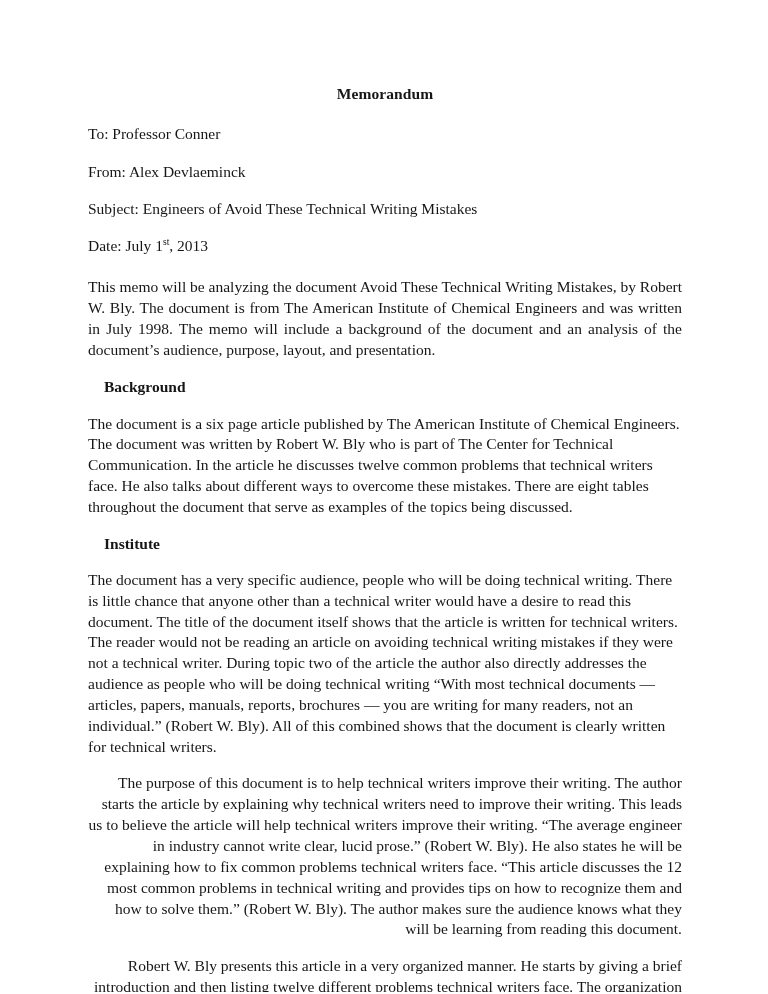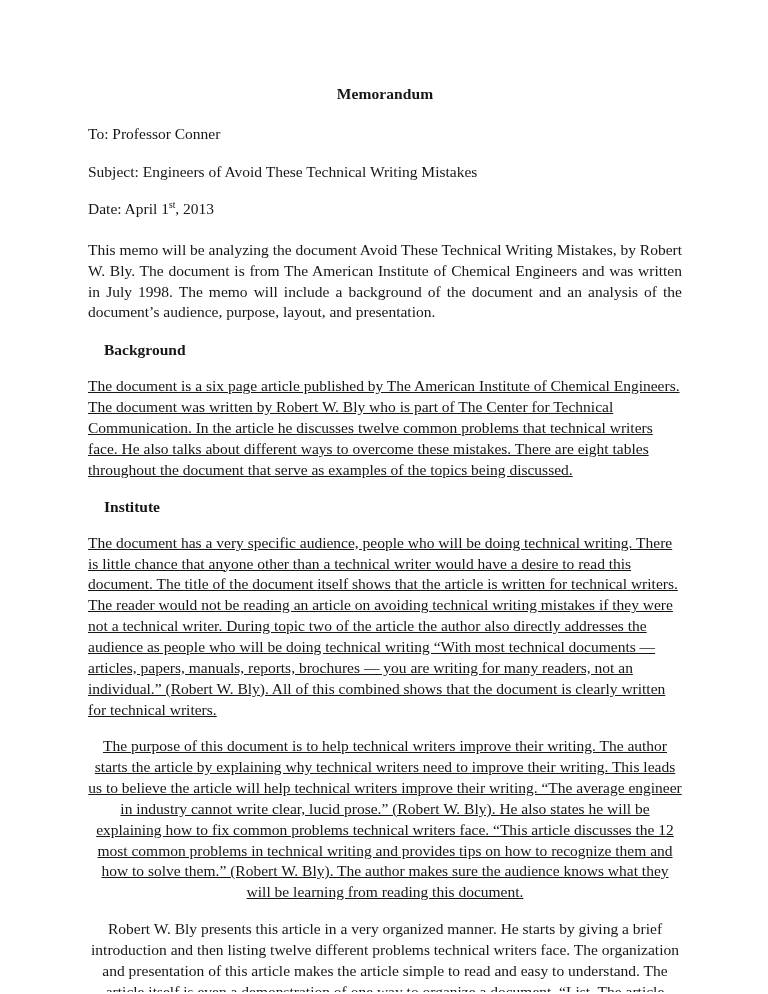--- a/index.html
+++ b/index.html
@@ -46,21 +46,21 @@
   sup {
     font-size: 0.62em;
     vertical-align: super;
     line-height: 0;
     text-align: right;
   }
   p.body-para {
     font-size: 15.5px;
     line-height: 1.345;
     margin: 0 0 16px 0;
-    text-align: center;
+    text-align: right;
   }
   p.body-para.justified {
     text-align: justify;
     text-justify: inter-word;
     margin-bottom: 17px;
   }
   h2.section-heading {
     font-size: 15.5px;
     font-weight: bold;
     line-height: 1.3;
@@ -69,44 +69,44 @@
     text-align: left;
   }
   p.section-body {
     font-size: 15.5px;
     line-height: 1.345;
     margin: 0 0 16px 0;
     text-align: left;
   }
   .para-gap {
     margin-bottom: 17px;
-    text-decoration: underline;
   }
   .clipped-para {
     max-height: 78px;
     overflow: hidden;
   }
 </style>
 </head>
 <body>
 
 <div class="page">
   <div class="content">
 
     <div class="doc-title">Memorandum</div>
 
     <div class="field-line">To: Professor Conner</div>
 
+    <div class="field-line">From: Alex Devlaeminck</div>
 
     <div class="field-line">
       <span>Subject: Engineers of </span><span class="italic-title">Avoid These Technical Writing Mistakes</span>
     </div>
 
     <div class="field-line last-field">
-      <span>Date: April 1</span><sup>st</sup><span>, 2013</span>
+      <span>Date: July 1</span><sup>st</sup><span>, 2013</span>
     </div>
 
     <p class="body-para justified">
       <span>This memo will be analyzing the document </span><span class="italic-title">Avoid These Technical Writing Mistakes</span><span>, by Robert W. Bly.  The document is from The American Institute of Chemical Engineers and was written in July 1998.  The memo will include a background of the document and an analysis of the document’s audience, purpose, layout, and presentation.</span>
     </p>
 
     <h2 class="section-heading">Background</h2>
     <p class="section-body para-gap">The document is a six page article published by The American Institute of Chemical Engineers.  The document was written by Robert W. Bly who is part of The Center for Technical Communication.  In the article he discusses twelve common problems that technical writers face.  He also talks about different ways to overcome these mistakes.  There are eight tables throughout the document that serve as examples of the topics being discussed.</p>
 
     <h2 class="section-heading">Institute</h2>

